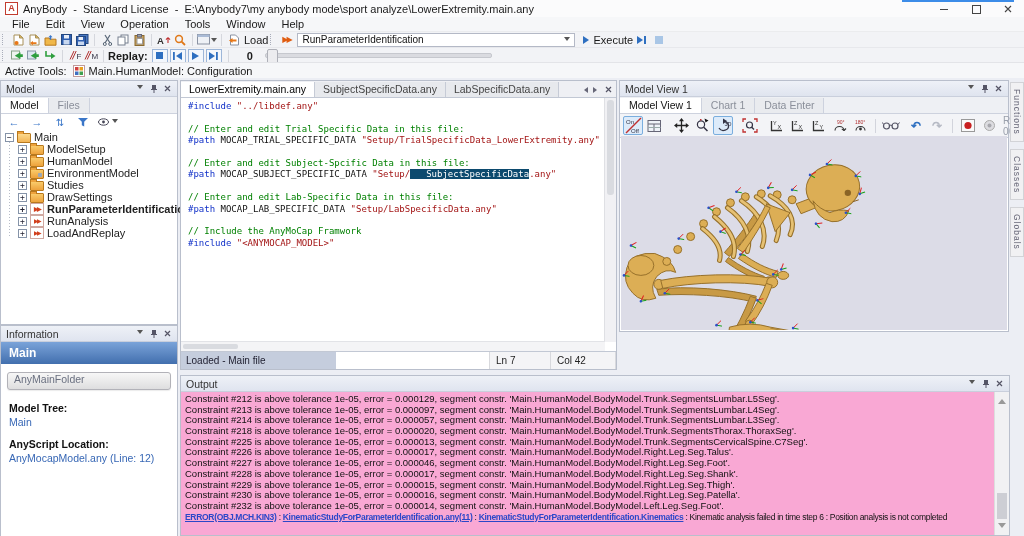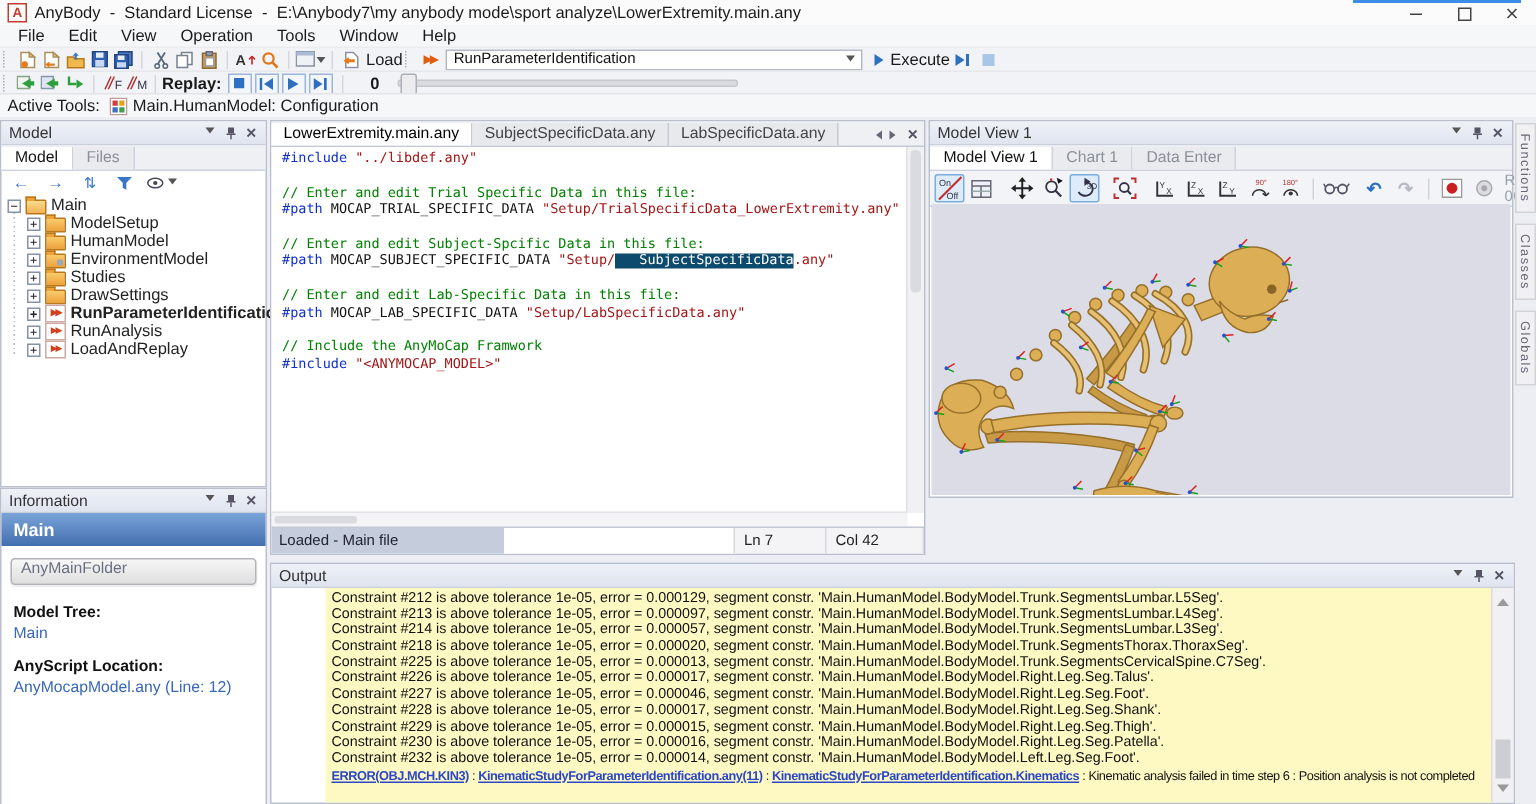--- a/index.html
+++ b/index.html
@@ -111,21 +111,21 @@
   .mvsep{width:1px;height:14px;background:#d2d4dc;margin:0 4px;flex:none;}
   .rec-label{color:#9aa0ac;font-size:10px;margin-left:3px;letter-spacing:.5px;}
   .viewport{position:absolute;top:55px;left:1px;right:1px;bottom:1px;background:#dcdce7;overflow:hidden;}
 
   
   #side-strip{left:1010px;top:82px;width:14px;height:293px;}
   .vtab{writing-mode:vertical-rl;font-size:8.5px;color:#667;background:#f1f1f3;border:1px solid #d2d3d7;padding:6px 1px;margin-bottom:7px;letter-spacing:1px;text-align:center;}
 
   
   #output{left:180px;top:375px;width:830px;height:161px;}
-  .obody{position:absolute;top:16px;left:0;right:14px;bottom:0;background:#fef9c3;font-size:9.5px;line-height:10.7px;padding:2px 0 0 4px;overflow:hidden;white-space:nowrap;margin-left:36px;}
+  .obody{position:absolute;top:16px;left:0;right:14px;bottom:0;background:#f9a8d4;font-size:9.5px;line-height:10.7px;padding:2px 0 0 4px;overflow:hidden;white-space:nowrap;}
   .oline{color:#111;height:10.7px;}
   .oline.err{font-size:8.5px;letter-spacing:-0.3px;}
   .olink{color:#2b47c8;text-decoration:underline;font-weight:bold;}
   .opln{color:#111;}
   .osb{position:absolute;right:0;top:16px;bottom:0;width:14px;background:#f1f1f3;border-left:1px solid #ddd;}
   .osb .up{position:absolute;top:3px;left:3px;width:0;height:0;border:4px solid transparent;border-bottom:5px solid #999;}
   .osb .dn{position:absolute;bottom:3px;left:3px;width:0;height:0;border:4px solid transparent;border-top:5px solid #999;}
   .osb .thumb{position:absolute;left:2px;right:2px;bottom:16px;height:26px;background:#cdced4;}
 </style>
 </head>

